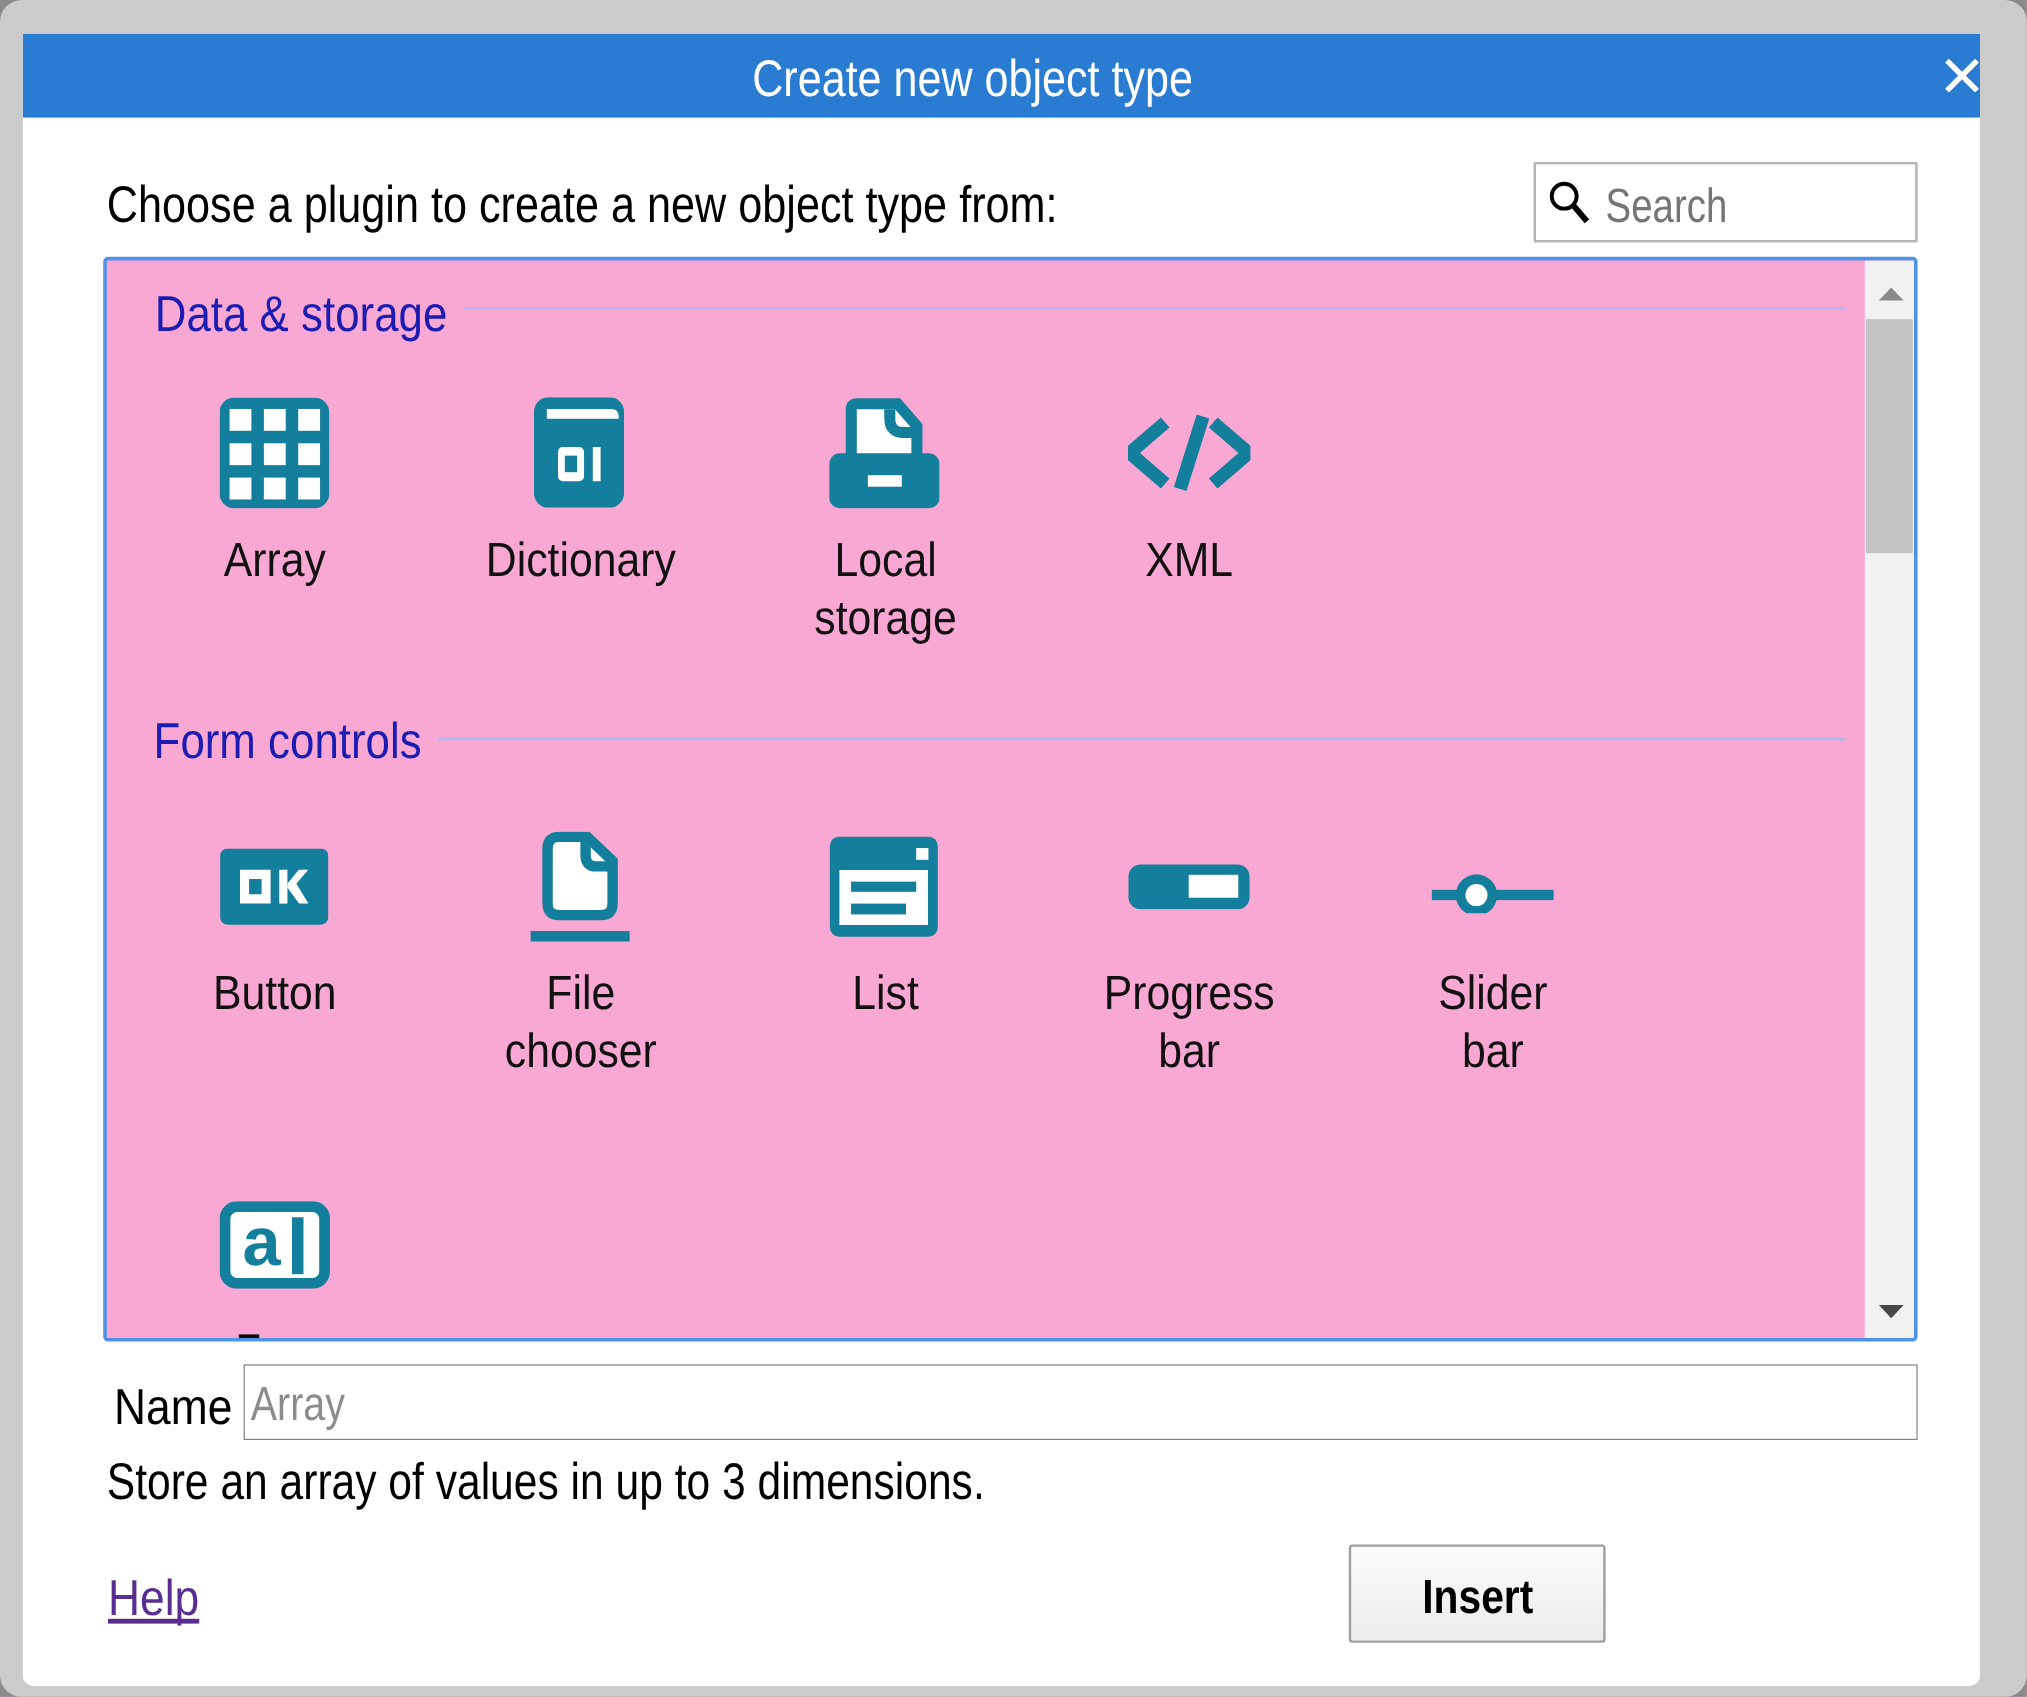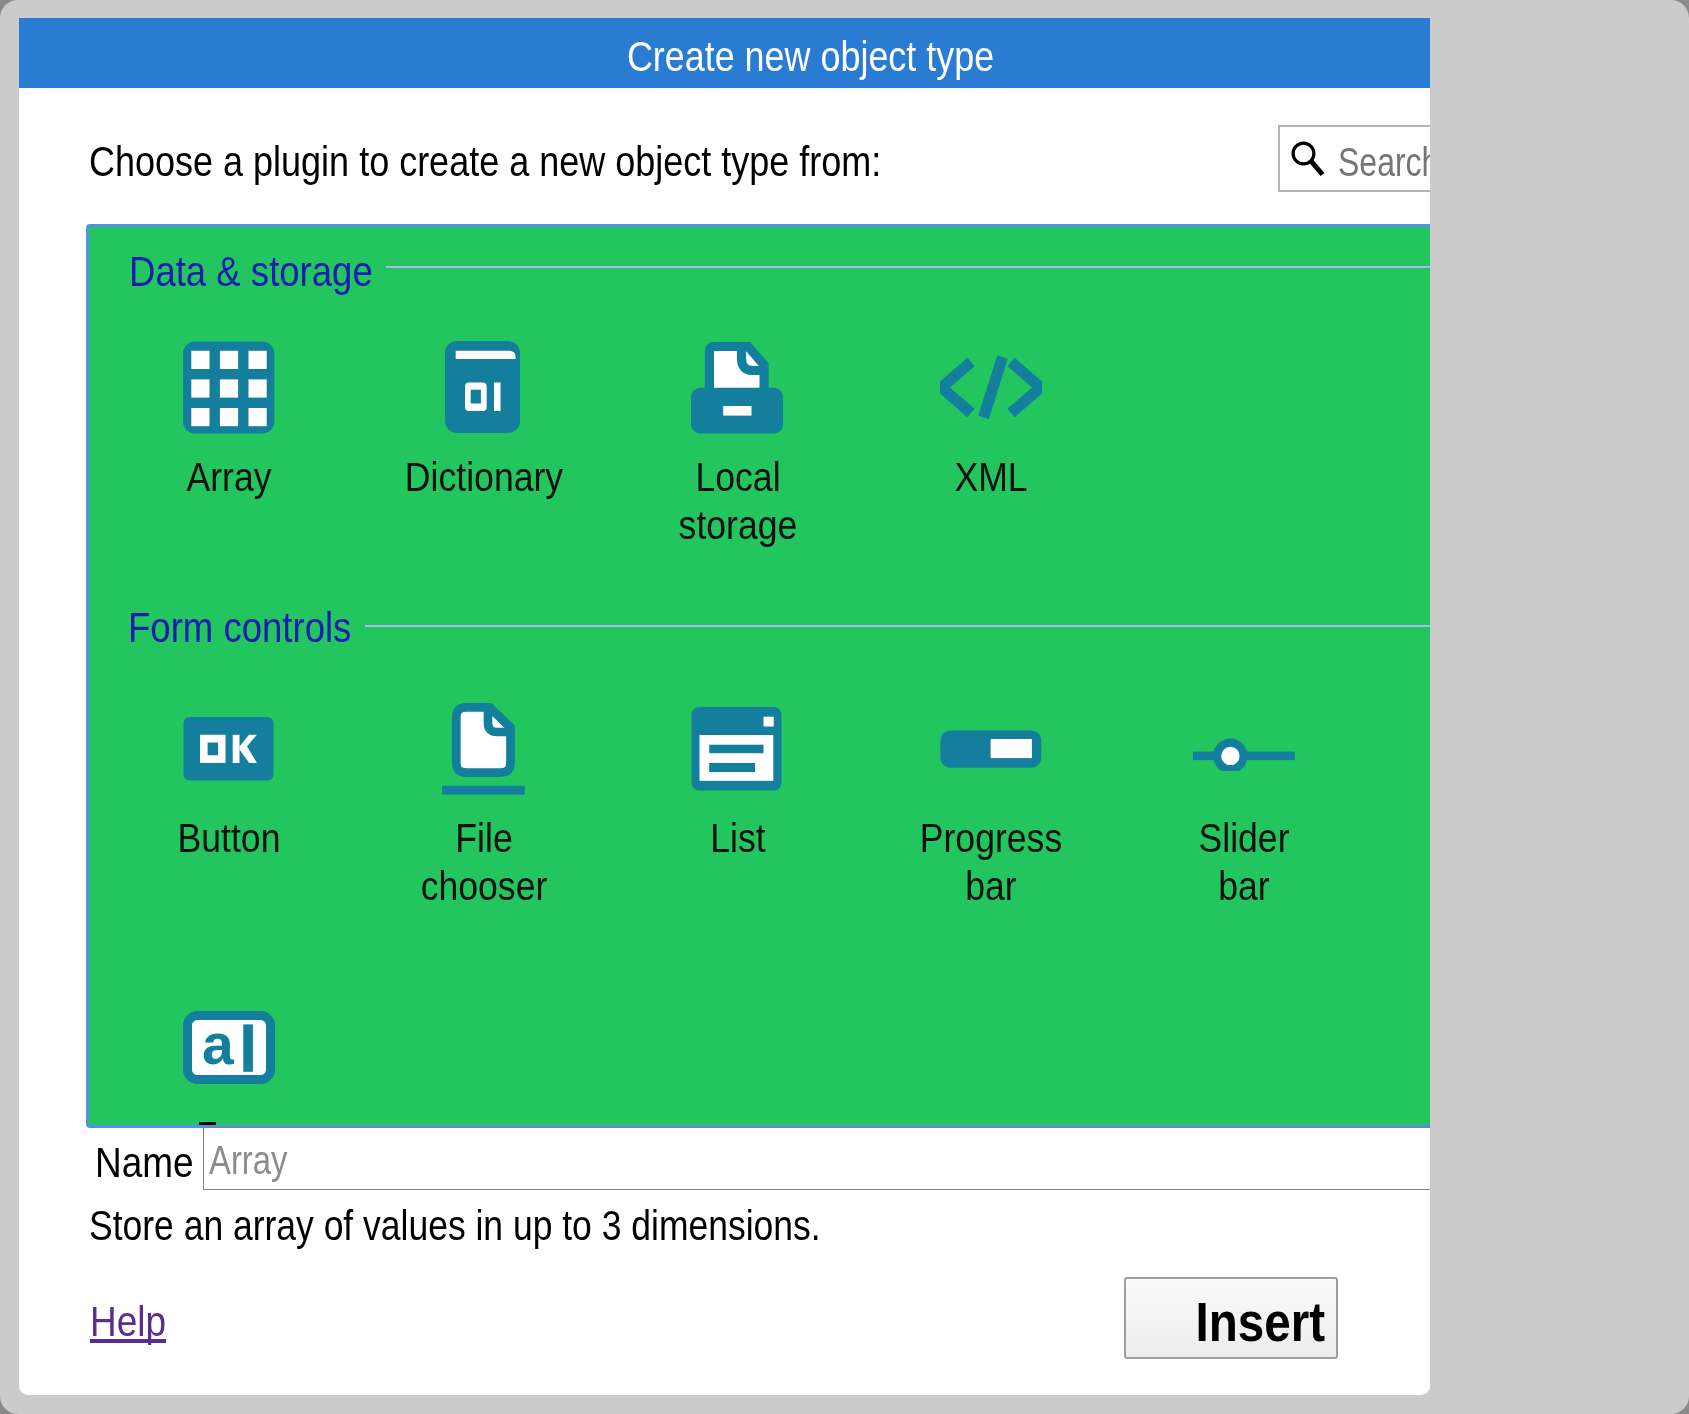--- a/index.html
+++ b/index.html
@@ -1,41 +1,41 @@
 <!DOCTYPE html>
 <html><head>
 <meta charset="utf-8">
 <style>
   html,body{margin:0;padding:0;}
   body{width:1689px;height:1414px;background:#8a8a8a;overflow:hidden;
        font-family:"Liberation Sans", sans-serif;}
   .page{position:absolute;left:0;top:0;width:1689px;height:1414px;
         background:#cbcbcb;border-radius:18px;}
-  .dialog{position:absolute;left:19px;top:18px;width:1411px;height:1377px;
+  .dialog{position:absolute;left:19px;top:28px;width:1631px;height:1377px;
         background:#ffffff;border-radius:0 0 9px 9px;overflow:hidden;text-decoration:underline;}
   .abs{position:absolute;}
   .titlebar{left:0;top:0;width:1651px;height:70px;background:#2a7cd2;}
   .title{left:0;top:3px;width:1583px;height:70px;line-height:70px;text-align:center;
          color:#fff;font-size:43px;transform:scaleX(0.835);transform-origin:50% 0;}
   .choose{left:70px;top:119px;font-size:43px;line-height:48px;color:#000;transform:scaleX(0.837);transform-origin:0 0;}
   .search{left:1259px;top:107px;width:316px;height:63px;border:2px solid #b4b4b4;background:#fff;}
   .searchtext{left:1319px;top:120px;font-size:40px;line-height:48px;color:#757575;transform:scaleX(0.80);transform-origin:0 0;}
   .listbox{left:67px;top:186px;width:1506px;height:898px;border:3px solid #4f93e8;
-           border-radius:4px;background:#22c55e;overflow:hidden;margin-top:20px;}
+           border-radius:4px;background:#f9a8d4;overflow:hidden;}
   .sechdr{font-size:42px;line-height:48px;color:#1b1cb0;transform:scaleX(0.87);transform-origin:0 0;}
   .secline{height:2px;background:#b2b8ef;}
   .label{width:254px;font-size:40px;color:#111;text-align:center;line-height:48px;transform:scaleX(0.89);transform-origin:50% 0;}
   .namelbl{left:76px;top:1121px;font-size:42px;line-height:48px;color:#000;transform:scaleX(0.88);transform-origin:0 0;}
   .nameinput{left:184px;top:1109px;width:1393px;height:61px;border:1px solid #828282;background:#fff;}
   .nameph{left:190px;top:1118px;font-size:40px;line-height:48px;color:#8c8c8c;transform:scaleX(0.82);transform-origin:0 0;}
   .store{left:70px;top:1183px;font-size:43px;line-height:48px;color:#000;transform:scaleX(0.825);transform-origin:0 0;}
   .help{left:71px;top:1280px;font-size:42px;line-height:48px;color:#5a2e91;text-decoration:underline;text-decoration-skip-ink:none;transform:scaleX(0.88);transform-origin:0 0;}
   .btn{top:1259px;height:78px;border:2px solid #9e9e9e;border-radius:3px;
-       background:linear-gradient(#fbfbfb,#ececec);font-size:56px;color:#000;
-       text-align:right;line-height:85px;}
+       background:linear-gradient(#fbfbfb,#ececec);font-size:40px;color:#000;
+       text-align:center;line-height:85px;}
   .btn span{display:inline-block;transform:scaleX(0.85);transform-origin:50% 0;}
   .cancel span{transform:scaleX(0.81);}
   .insert{left:1105px;width:210px;font-weight:bold;}
   .cancel{left:1356px;width:218px;}
 </style>
 </head>
 <body>
 <div class="page">
  <div class="dialog">
   <div class="abs titlebar"></div>

